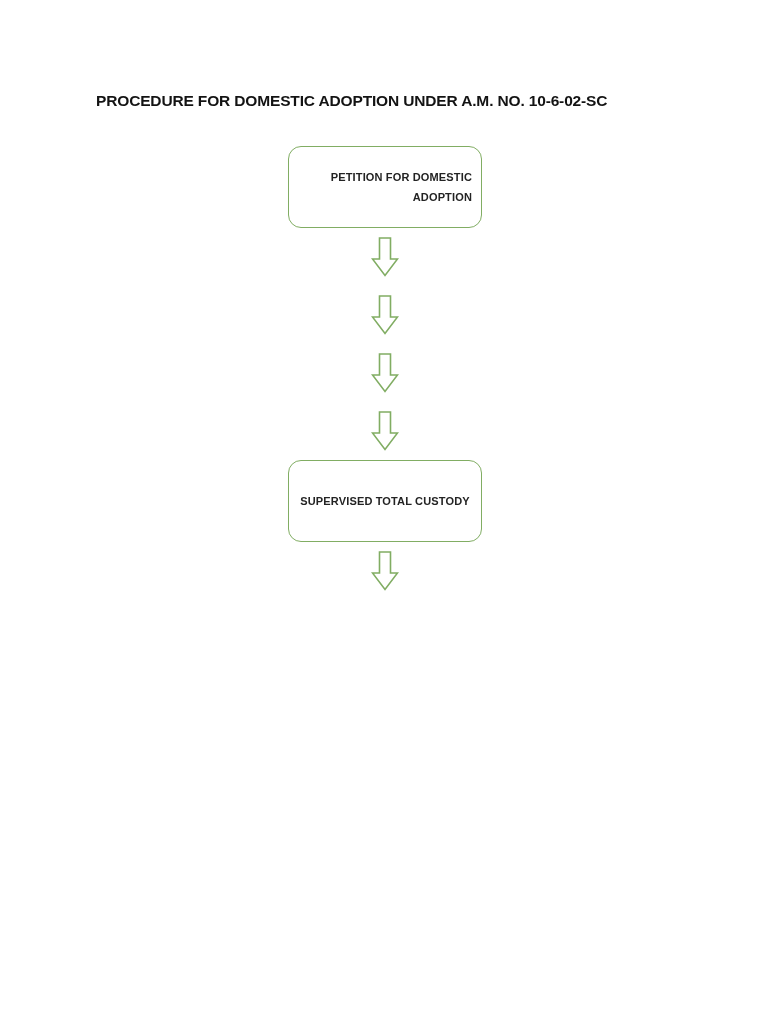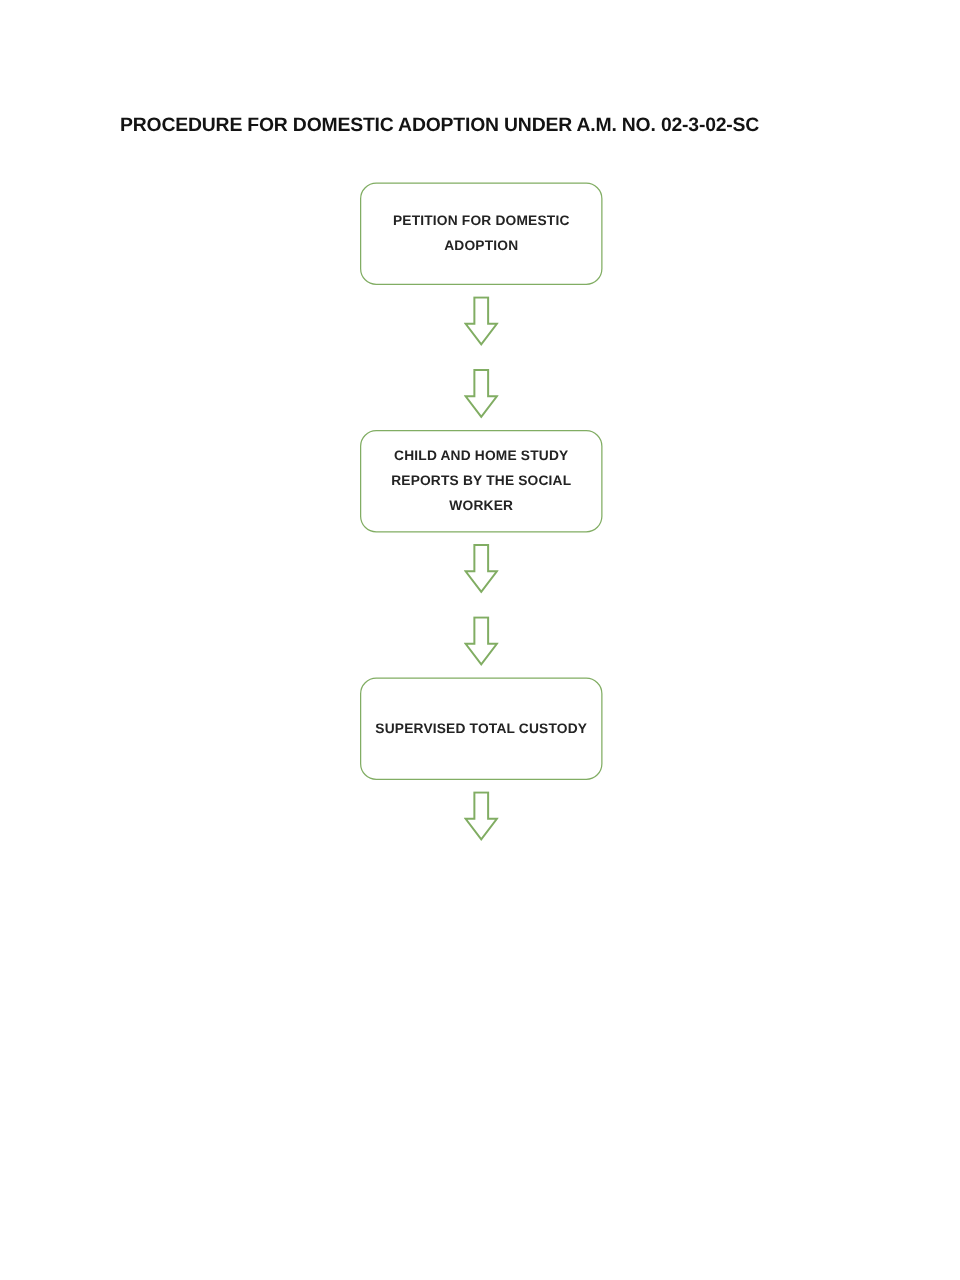--- a/index.html
+++ b/index.html
@@ -50,21 +50,21 @@
   .flow-box {
     box-sizing: border-box;
     width: 194px;
     height: 82px;
     border: 1.6px solid #81ad63;
     border-radius: 13px;
     background: #ffffff;
     display: flex;
     align-items: center;
     justify-content: center;
-    text-align: center;
+    text-align: right;
   }
 
   .flow-box-label {
     font-size: 11px;
     font-weight: bold;
     line-height: 20px;
     color: #232323;
     letter-spacing: 0.15px;
     text-transform: uppercase;
     padding: 0 9px;
@@ -81,21 +81,21 @@
 
   .arrow-svg {
     display: block;
   }
 </style>
 </head>
 <body>
 
 <div id="page">
 
-  <div id="doc-title">PROCEDURE FOR DOMESTIC ADOPTION UNDER A.M. NO. 02-3-02-SC</div>
+  <div id="doc-title">PROCEDURE FOR DOMESTIC ADOPTION UNDER A.M. NO. 10-6-02-SC</div>
 
   <div id="flow">
 
     <div class="flow-step">
       <div class="flow-box">
         <span class="flow-box-label">PETITION FOR DOMESTIC ADOPTION</span>
       </div>
     </div>
 
     <div class="flow-connector">
@@ -104,25 +104,20 @@
       </svg>
     </div>
 
 
     <div class="flow-connector">
       <svg class="arrow-svg" width="28" height="40" viewBox="0 0 28 40">
         <polygon points="8.5,1 19.5,1 19.5,22 26.5,22 14,38.5 1.5,22 8.5,22" fill="#ffffff" stroke="#81ad63" stroke-width="1.6" stroke-linejoin="miter"></polygon>
       </svg>
     </div>
 
-    <div class="flow-step">
-      <div class="flow-box">
-        <span class="flow-box-label">CHILD AND HOME STUDY REPORTS BY THE SOCIAL WORKER</span>
-      </div>
-    </div>
 
     <div class="flow-connector">
       <svg class="arrow-svg" width="28" height="40" viewBox="0 0 28 40">
         <polygon points="8.5,1 19.5,1 19.5,22 26.5,22 14,38.5 1.5,22 8.5,22" fill="#ffffff" stroke="#81ad63" stroke-width="1.6" stroke-linejoin="miter"></polygon>
       </svg>
     </div>
 
 
     <div class="flow-connector">
       <svg class="arrow-svg" width="28" height="40" viewBox="0 0 28 40">

